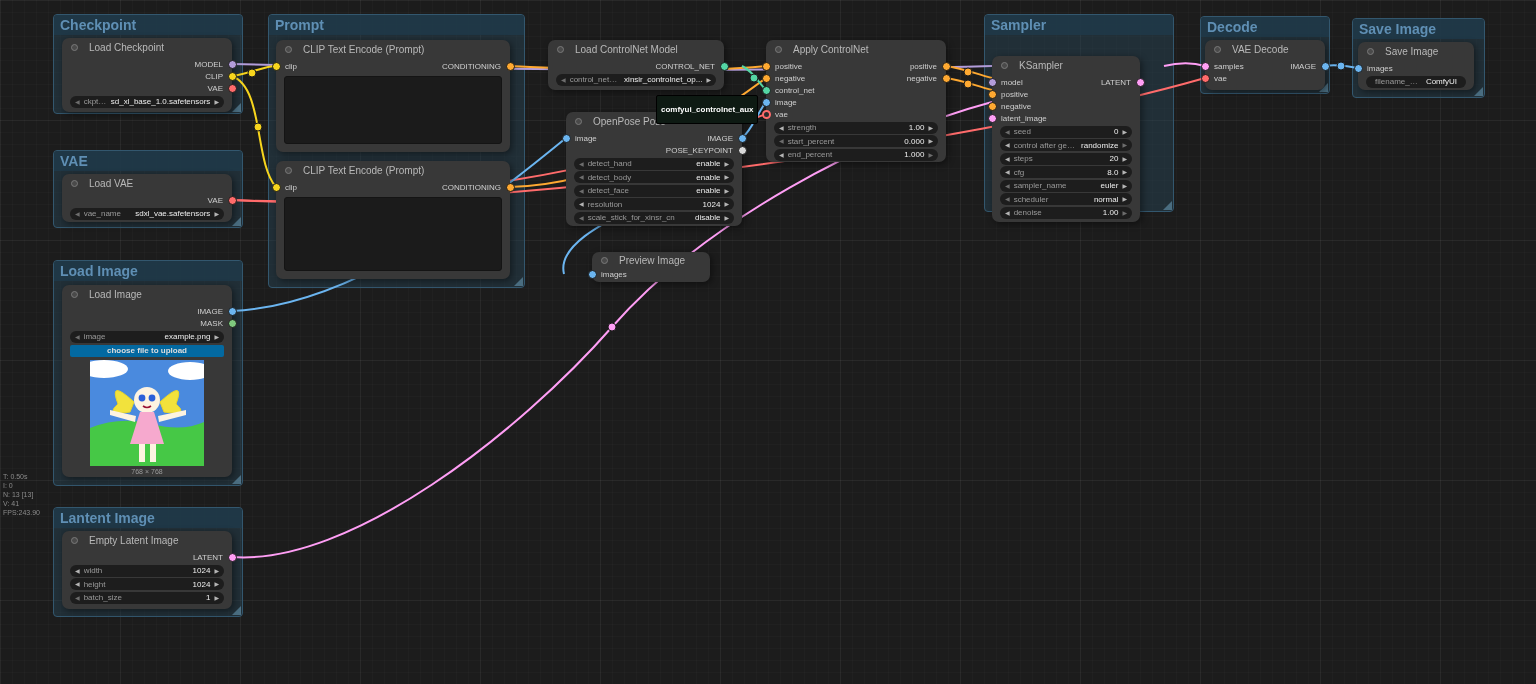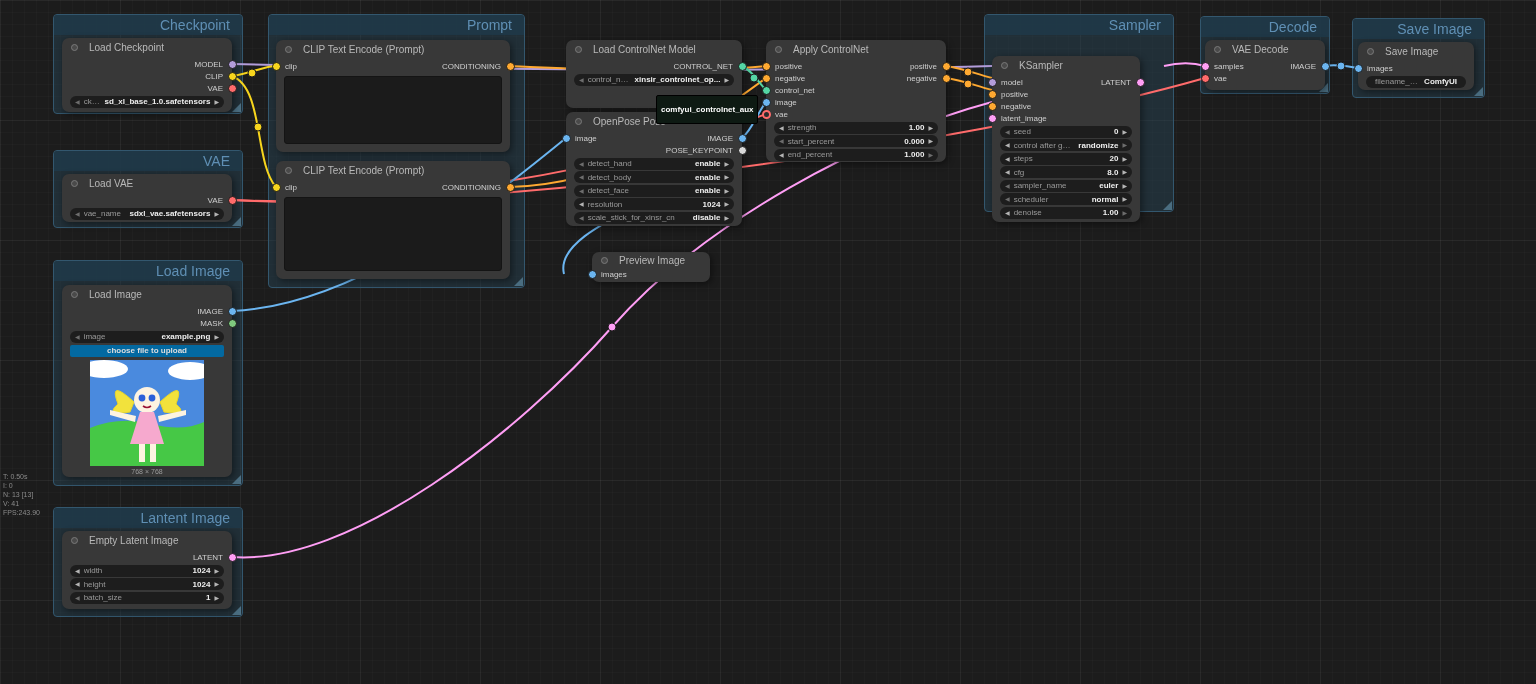--- a/index.html
+++ b/index.html
@@ -6,36 +6,36 @@
   *{box-sizing:border-box;font-family:"Liberation Sans",sans-serif;}
   #canvas{position:relative;width:1536px;height:684px;overflow:hidden;
     background-color:#1c1c1c;
     background-image:
       linear-gradient(rgba(255,255,255,.04) 1px, transparent 1px),
       linear-gradient(90deg, rgba(255,255,255,.04) 1px, transparent 1px),
       linear-gradient(rgba(255,255,255,.018) 1px, transparent 1px),
       linear-gradient(90deg, rgba(255,255,255,.018) 1px, transparent 1px);
     background-size:120px 120px,120px 120px,12px 12px,12px 12px;}
   .group{position:absolute;background:rgba(40,73,94,.42);border:1px solid #33576e;border-radius:4px;z-index:1;}
-  .group-title{height:20px;line-height:20px;background:rgba(31,56,72,.92);padding:0 12px;font-size:14px;font-weight:normal;border-radius:3px 3px 0 0;white-space:nowrap;overflow:hidden;text-align:right;}
+  .group-title{height:20px;line-height:20px;background:rgba(31,56,72,.92);padding:0 6px;font-size:14px;font-weight:bold;border-radius:3px 3px 0 0;white-space:nowrap;overflow:hidden;}
   .group::after{content:"";position:absolute;right:1px;bottom:1px;width:0;height:0;border-left:9px solid transparent;border-bottom:9px solid rgba(110,160,190,.55);}
   .node{position:absolute;background:#383838;border-radius:7px;box-shadow:2px 2px 7px rgba(0,0,0,.45);z-index:3;color:#c6c6c6;}
   .node-title{height:18px;display:flex;align-items:center;gap:11px;padding:0 9px;font-size:10px;color:#b9b9b9;white-space:nowrap;overflow:hidden;}
   .tdot{width:7px;height:7px;border-radius:50%;border:1px solid #7a7a7a;background:#4a4a4a;flex:0 0 auto;}
   .rows{margin-top:2px;}
   .row{position:relative;height:12px;display:flex;align-items:center;justify-content:space-between;padding:0 9px;font-size:8px;color:#cfcfcf;}
   .row .left{text-align:left;} .row .right{margin-left:auto;text-align:right;}
   .dot{position:absolute;width:9px;height:9px;border-radius:50%;border:1px solid #1a1a1a;top:50%;margin-top:-4.5px;z-index:4;}
   .dot.in{left:-4.5px;} .dot.out{right:-4.5px;}
   .dot.ring{background:#2c2c2c !important;border-width:2px;}
   .widget{height:12px;background:#1d1d1d;border-radius:6px;margin:1.5px 8px;display:flex;align-items:center;padding:0 5px;font-size:8px;overflow:hidden;white-space:nowrap;}
   .wa{color:#b5b5b5;font-size:6px;line-height:12px;flex:0 0 auto;}
   .wa.dim{color:#6d6d6d;}
   .wl{color:#9a9a9a;margin:0 4px;flex:1 1 auto;overflow:hidden;text-overflow:ellipsis;}
-  .wv{color:#eee;font-weight:bold;margin-right:4px;flex:0 0 auto;}
+  .wv{color:#eee;font-weight:normal;margin-right:4px;flex:0 0 auto;}
   .btn-widget{height:12px;background:#0369a1;border-radius:2px;margin:2px 8px;display:flex;align-items:center;justify-content:center;font-size:8px;font-weight:bold;color:#ddd;}
   .textarea{background:#1b1b1b;border:1px solid #141414;border-radius:3px;margin:4px 8px;color:#ddd;font-size:9px;resize:none;outline:none;display:block;width:calc(100% - 16px);}
   .img-preview{display:block;margin:3px auto 0 auto;}
   .img-caption{text-align:center;font-size:7px;color:#9a9a9a;margin-top:2px;}
   .badge{position:absolute;z-index:5;background:#0e1a13;border:1px solid #000;color:#fff;font-size:8px;font-weight:bold;padding:9px 4px;border-radius:2px;white-space:nowrap;}
   #wires{position:absolute;left:0;top:0;z-index:2;pointer-events:none;}
   #wires path{fill:none;stroke-width:2;}
   .stats{position:absolute;left:3px;top:472px;font-size:7px;line-height:9px;color:#8b8b8b;z-index:1;white-space:pre;}
 </style>
 </head>
@@ -246,21 +246,21 @@
       <div class="row">
           <span class="dot in" style="background: rgb(247, 213, 29);"></span>
           <span class="left">clip</span>
           <span class="right">CONDITIONING</span>
           <span class="dot out" style="background: rgb(255, 169, 49);"></span>
         </div>
     </div>
     <textarea class="textarea" style="height: 74px;"></textarea>
   </div>
 
-  <div class="node" style="left:566px;top:40px;width:176px;height:68px">
+  <div class="node" style="left:548px;top:40px;width:176px;height:50px">
     <div class="node-title">
         <span class="tdot"></span>
         <span>Load ControlNet Model</span>
       </div>
     <div class="rows">
       <div class="row">
           <span class="right">CONTROL_NET</span>
           <span class="dot out" style="background: rgb(84, 214, 164);"></span>
         </div>
     </div>

